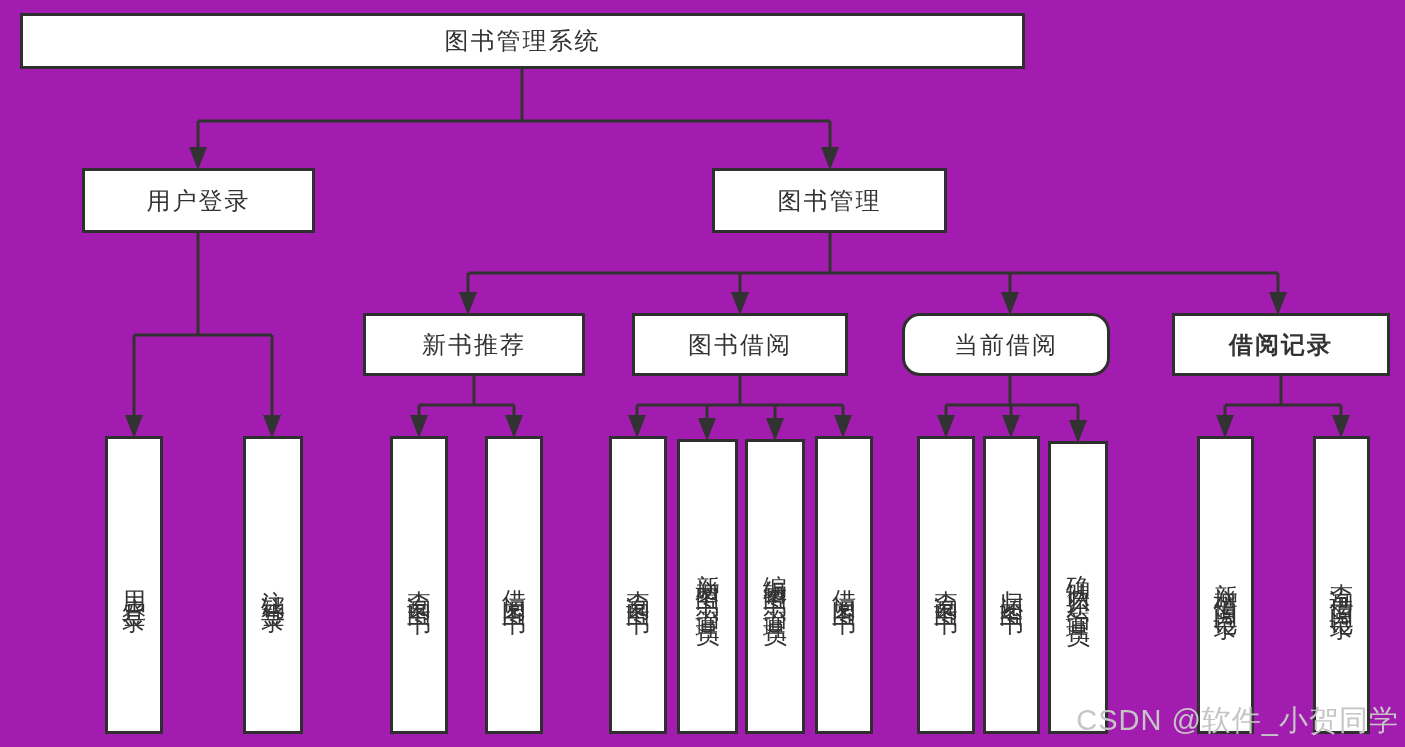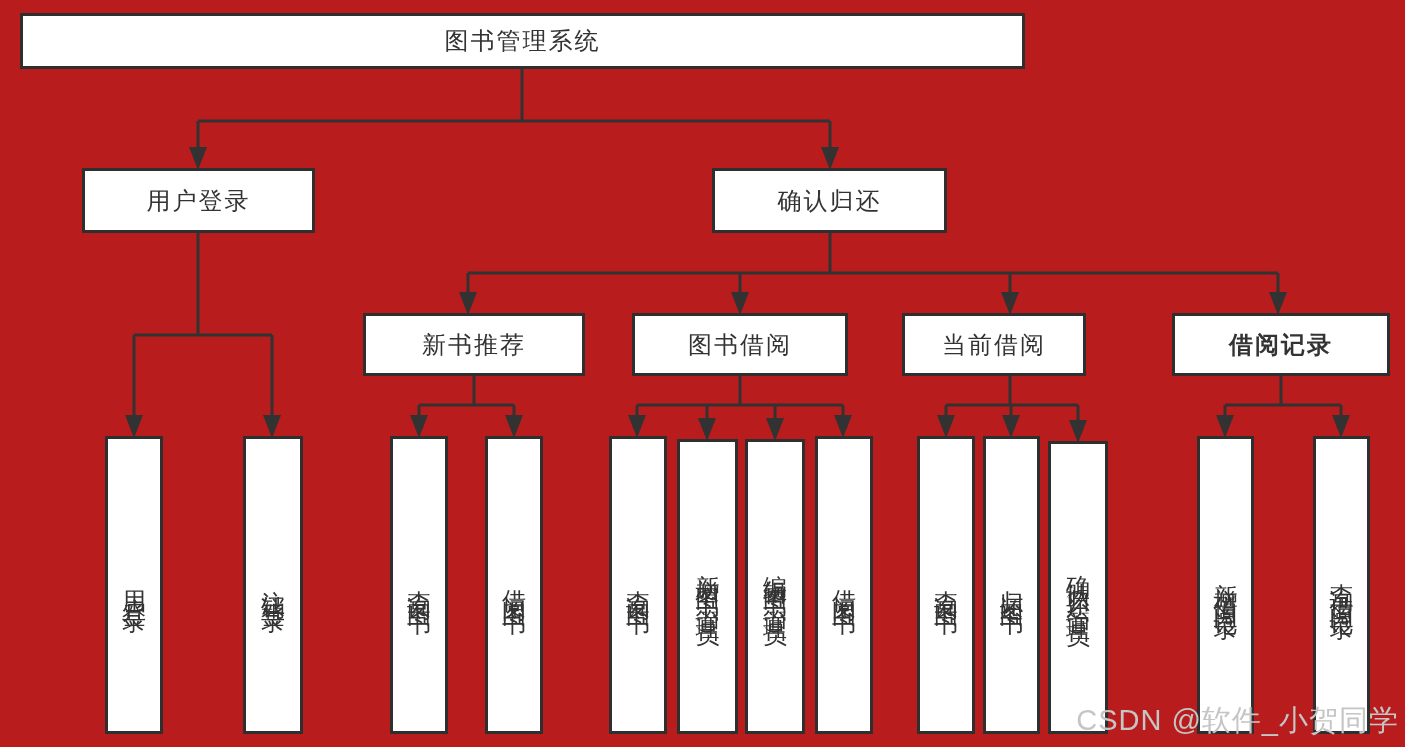--- a/index.html
+++ b/index.html
@@ -1,19 +1,19 @@
 <!DOCTYPE html>
 <html><head>
 <meta charset="utf-8">
 <style>
   html,body{margin:0;padding:0;background:#ffffff;}
   .canvas{
     position:relative;
     width:1405px;height:747px;
-    background:#b91c1c;
+    background:#a21caf;
     font-family:"Liberation Sans",sans-serif;
     overflow:hidden;
   }
   .wires{position:absolute;left:0;top:0;z-index:1;}
   .node{
     position:absolute;
     box-sizing:border-box;
     background:#ffffff;
     border:3px solid #2f2f2f;
     display:flex;align-items:center;justify-content:center;
@@ -37,21 +37,21 @@
     letter-spacing:1px;
     z-index:3;
     white-space:nowrap;
   }
   
   .n-root{left:20px;top:13px;width:1005px;height:56px;}
   .n-user-login{left:82px;top:168px;width:233px;height:65px;}
   .n-book-mgmt{left:712px;top:168px;width:235px;height:65px;}
   .n-new-book{left:363px;top:313px;width:222px;height:63px;}
   .n-book-borrow{left:632px;top:313px;width:216px;height:63px;}
-  .n-current-borrow{left:902px;top:313px;width:184px;height:63px;}
+  .n-current-borrow{left:902px;top:313px;width:208px;height:63px;border-radius:18px;}
   .n-borrow-records{left:1172px;top:313px;width:218px;height:63px;font-weight:bold;}
   .lf{top:436px;height:298px;}
   .n-lf-login{left:105px;width:58px;}
   .n-lf-logout{left:243px;width:60px;}
   .n-lf-nb-query{left:390px;width:58px;}
   .n-lf-nb-borrow{left:485px;width:58px;}
   .n-lf-bb-query{left:609px;width:58px;}
   .n-lf-bb-add{left:677px;width:61px;top:439px;height:295px;}
   .n-lf-bb-edit{left:745px;width:60px;top:439px;height:295px;}
   .n-lf-bb-borrow{left:815px;width:58px;}
@@ -107,21 +107,21 @@
   </svg>
 
   <div class="node n-root">
     <span class="hlabel">图书管理系统</span>
   </div>
 
   <div class="node n-user-login">
     <span class="hlabel">用户登录</span>
   </div>
   <div class="node n-book-mgmt">
-    <span class="hlabel">确认归还</span>
+    <span class="hlabel">图书管理</span>
   </div>
 
   <div class="node n-book-borrow">
     <span class="hlabel">图书借阅</span>
   </div>
   <div class="node n-new-book">
     <span class="hlabel">新书推荐</span>
   </div>
   <div class="node n-current-borrow">
     <span class="hlabel">当前借阅</span>

